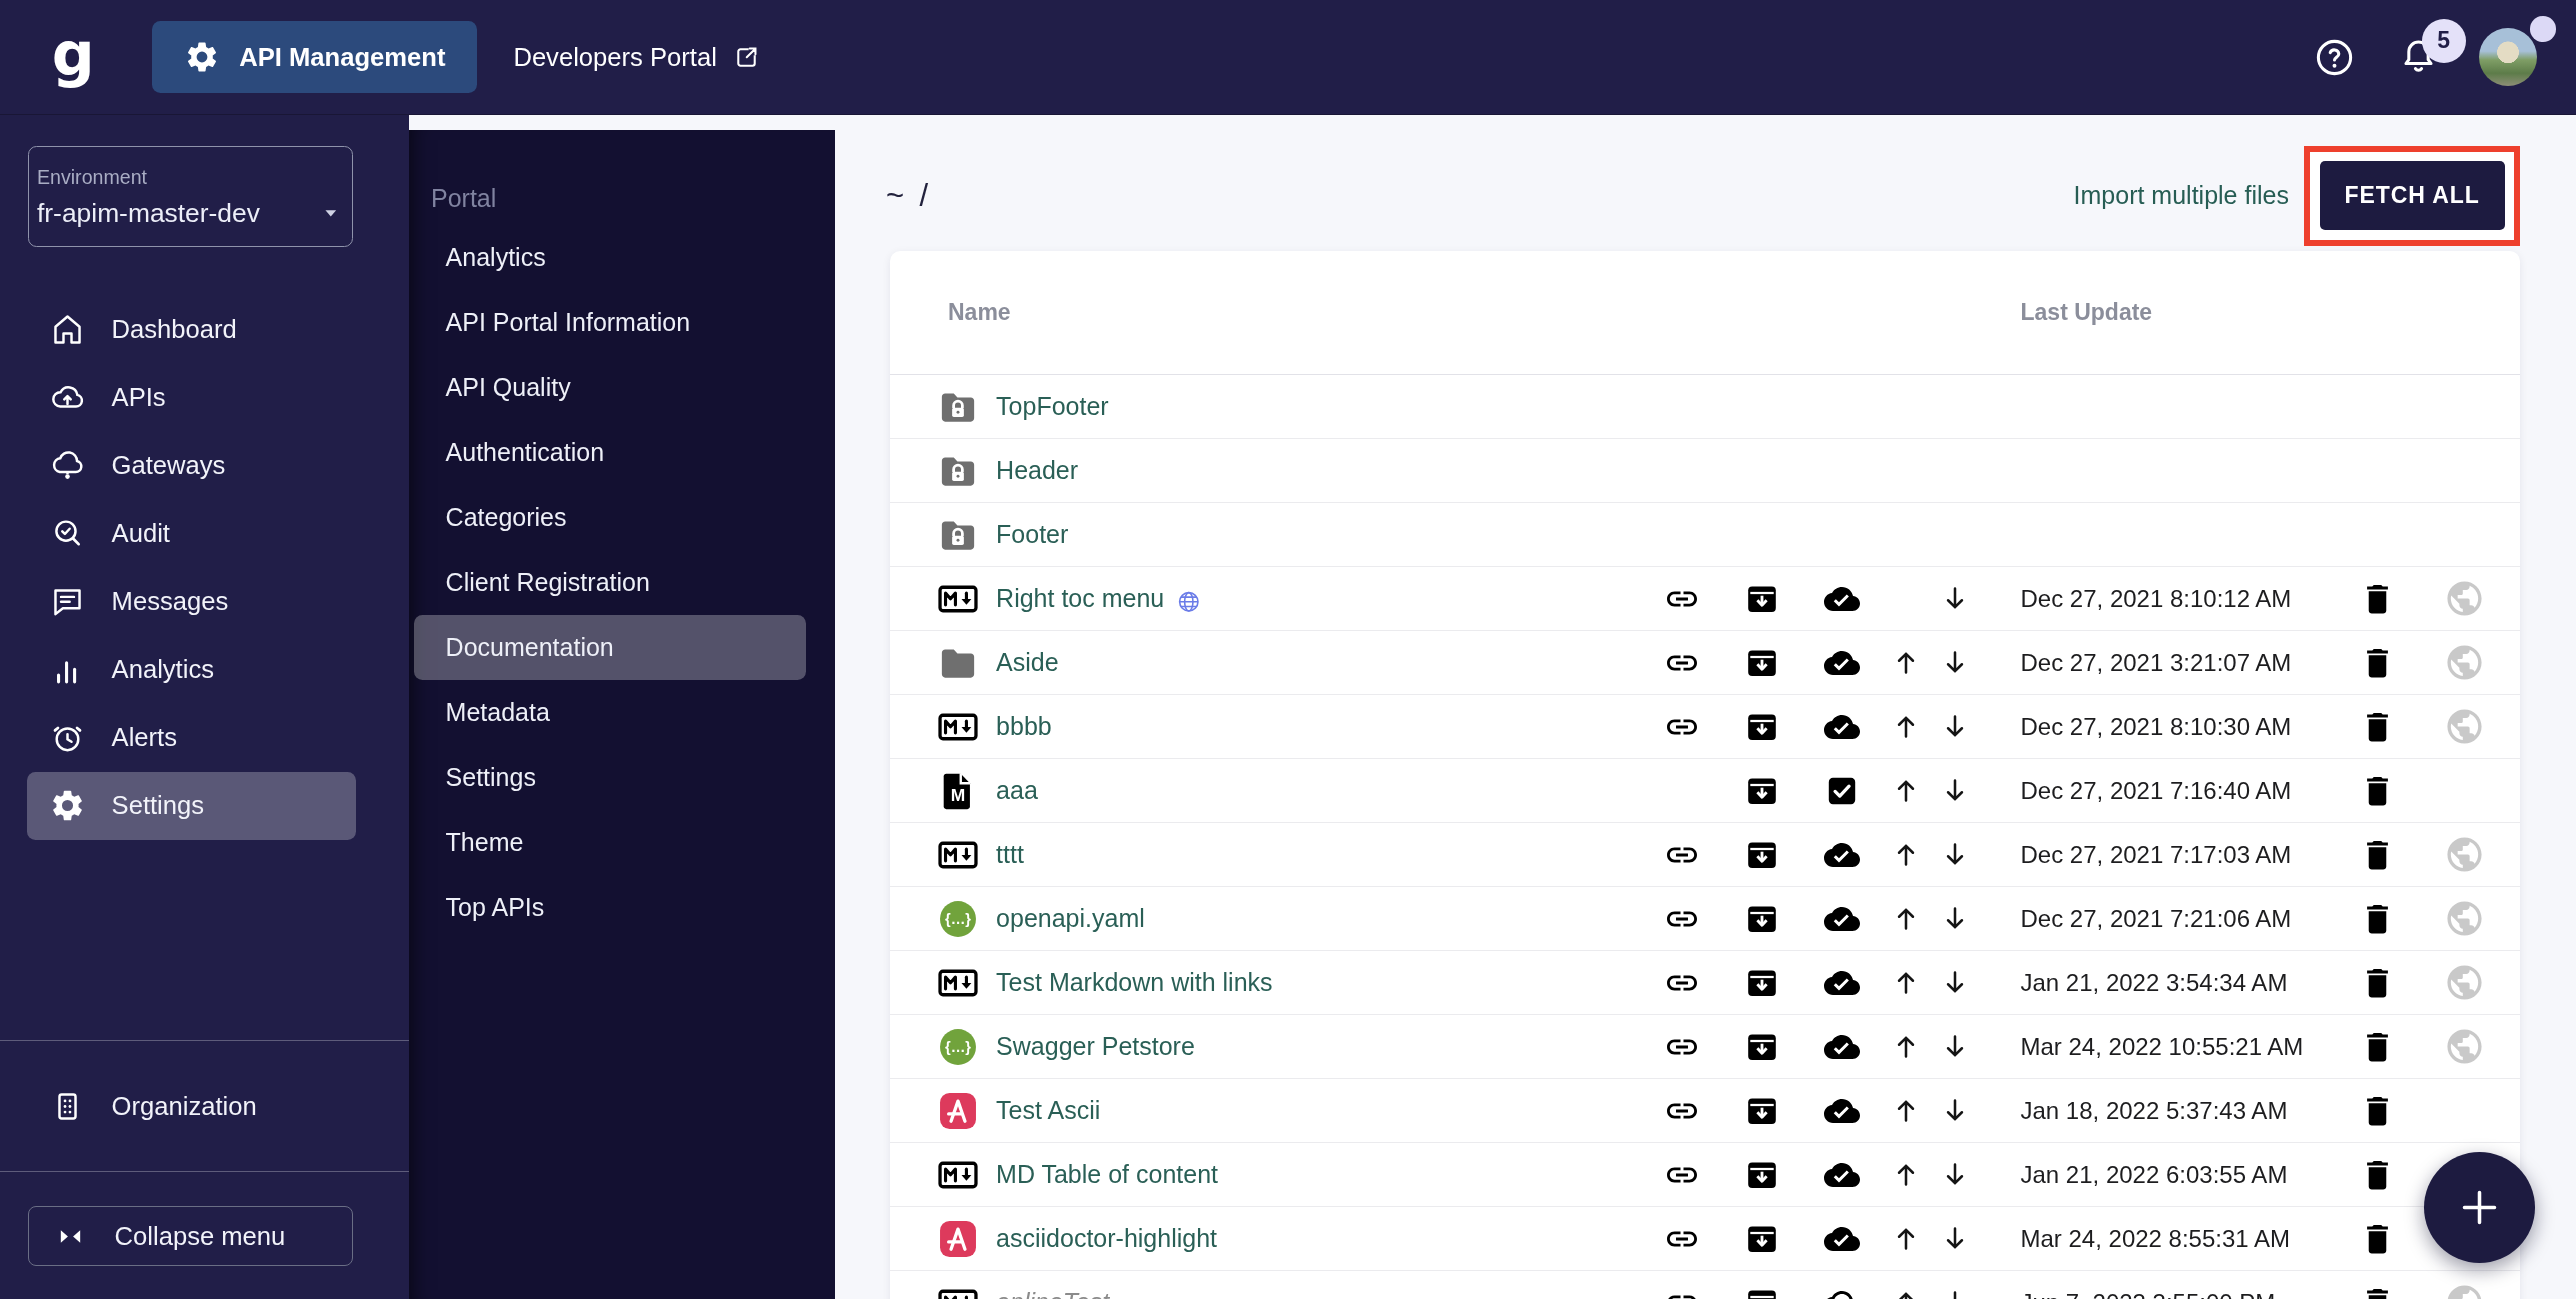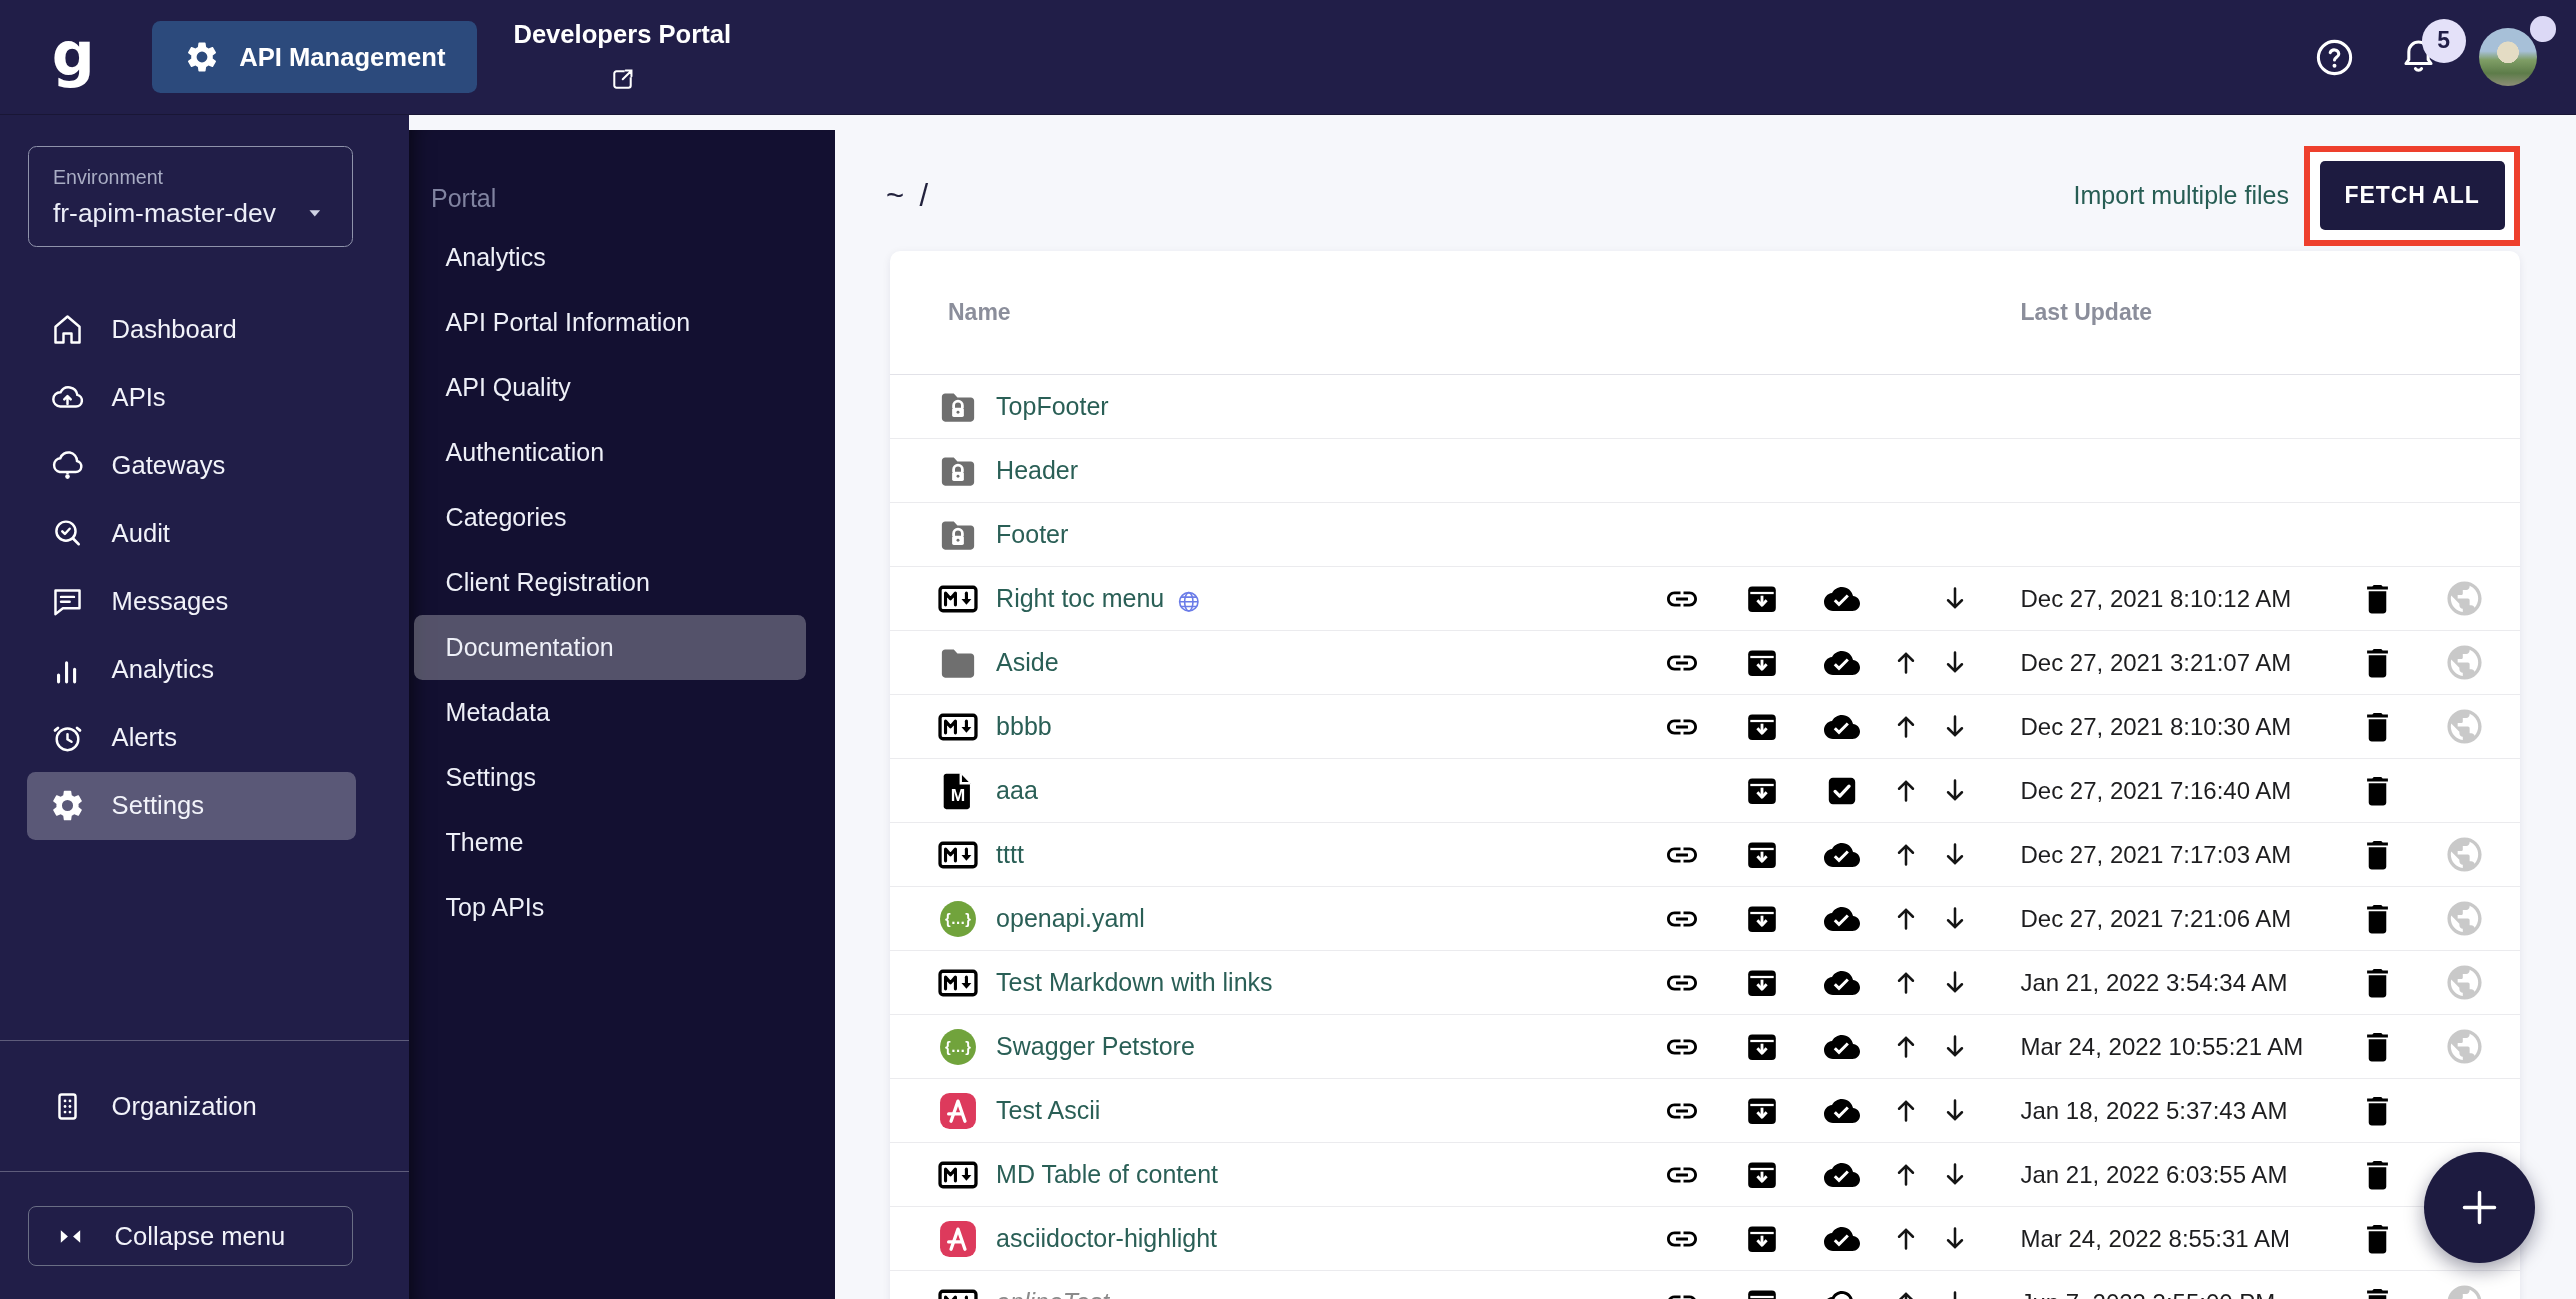--- a/index.html
+++ b/index.html
@@ -9,37 +9,37 @@
 
   
   .topbar { position:absolute; top:0; left:0; right:0; height:115px; background:#211e48;
             display:flex; align-items:center; padding:0 39px; z-index:40; border-bottom:1.7px solid #191635; }
   .logo { width:48px; height:63px; margin-left:10.2px; margin-right:55px; color:#fff;
           font-family:"DejaVu Sans", sans-serif; font-weight:bold; font-size:60px; line-height:56px; text-align:center; }
   .app-btn { display:flex; align-items:center; gap:19px; height:72px; padding:0 32px; border:none;
              background:#2c4a7c; color:#fff; border-radius:8.5px; font-size:25.6px; font-weight:bold; cursor:pointer;
              font-family:"Liberation Sans", sans-serif; }
   .app-btn .icon { width:36px; height:36px; color:#fff; }
-  .portal-link { display:flex; align-items:center; gap:15.3px; margin-left:36px; color:#fff; font-size:25.6px; font-weight:bold; cursor:pointer;flex-direction:column; }
+  .portal-link { display:flex; align-items:center; gap:15.3px; margin-left:36px; color:#fff; font-size:25.6px; font-weight:normal; cursor:pointer; }
   .portal-link .icon { width:29px; height:29px; color:#fff; }
   .tb-right { margin-left:auto; display:flex; align-items:center; }
   .tb-iconbtn { width:43px; height:43px; color:#fff; background:none; border:none; cursor:pointer; position:relative; }
   .help-btn { margin-right:41px; }
   .bell-wrap { position:relative; margin-right:39px; }
   .badge { position:absolute; top:-17px; right:-25.6px; min-width:44px; height:44px; border-radius:50%;
            background:#e4e1f9; color:#211e48; font-size:23px; font-weight:bold; display:flex; align-items:center; justify-content:center; }
   .avatar { width:58px; height:58px; border-radius:50%; cursor:pointer; position:relative; overflow:visible;
             background: radial-gradient(circle at 50% 42%, #e4dcc4 0 24%, rgba(0,0,0,0) 25%),
                         linear-gradient(180deg, #a7c0d8 0%, #a7c0d8 40%, #7f9e66 55%, #5d7c49 78%, #8d8f77 100%); }
   .status-dot { position:absolute; top:-12px; right:-19px; width:25.6px; height:25.6px; border-radius:50%; background:#dcd9f6; }
 
   
   .sidebar { position:absolute; top:115px; left:0; bottom:0; width:409px; background:#211e48; z-index:30;
              display:flex; flex-direction:column; }
-  .env-box { margin:31px 56px 0 28px; border:1.7px solid #8f93ab; border-radius:8.5px; padding:19px 24px 17px; cursor:pointer; }
+  .env-box { margin:31px 56px 0 28px; border:1.7px solid #8f93ab; border-radius:8.5px; padding:19px 8px 17px; cursor:pointer; }
   .env-label { font-size:19.6px; color:#a9adc4; margin-bottom:8.5px; }
   .env-row { display:flex; align-items:center; justify-content:space-between; }
   .env-value { font-size:26.4px; color:#eceef8; }
   .env-caret { width:25.6px; height:25.6px; color:#cfd2e4; }
   .side-nav { margin-top:49px; }
   .side-item { display:flex; align-items:center; gap:25.6px; height:68px; margin:0 53px 0 27px; padding-left:22px;
                border-radius:8.5px; cursor:pointer; color:#f2f3fa; font-size:25.6px; }
   .side-item .icon { width:37px; height:37px; color:#fff; flex:0 0 37px; }
   .side-item.active { background:rgba(255,255,255,.26); }
   .flex-spacer { flex:1; }

